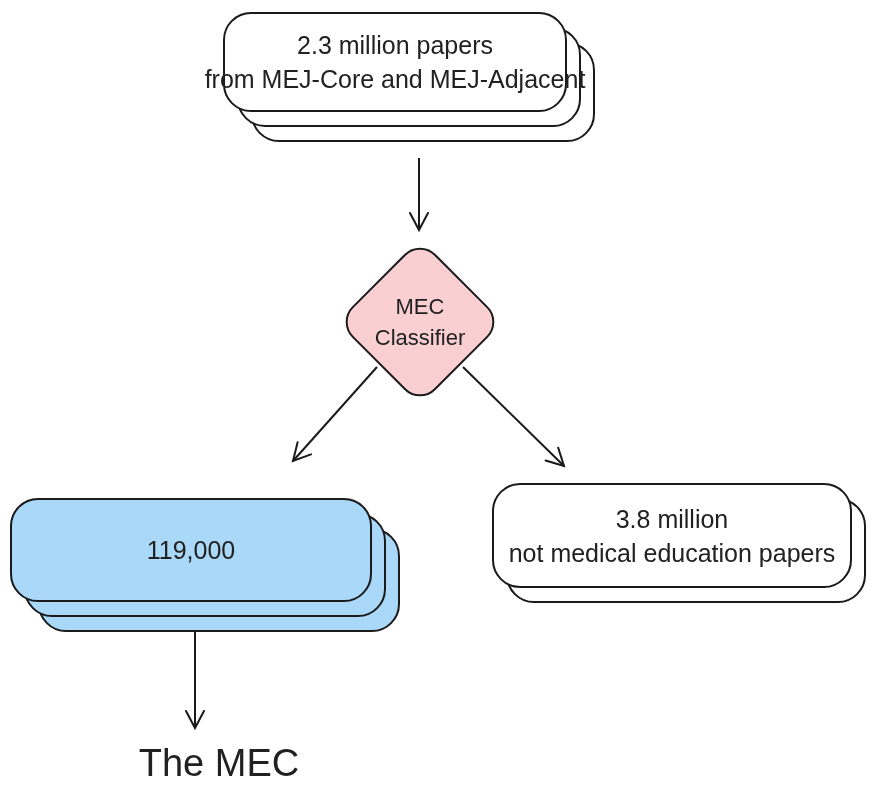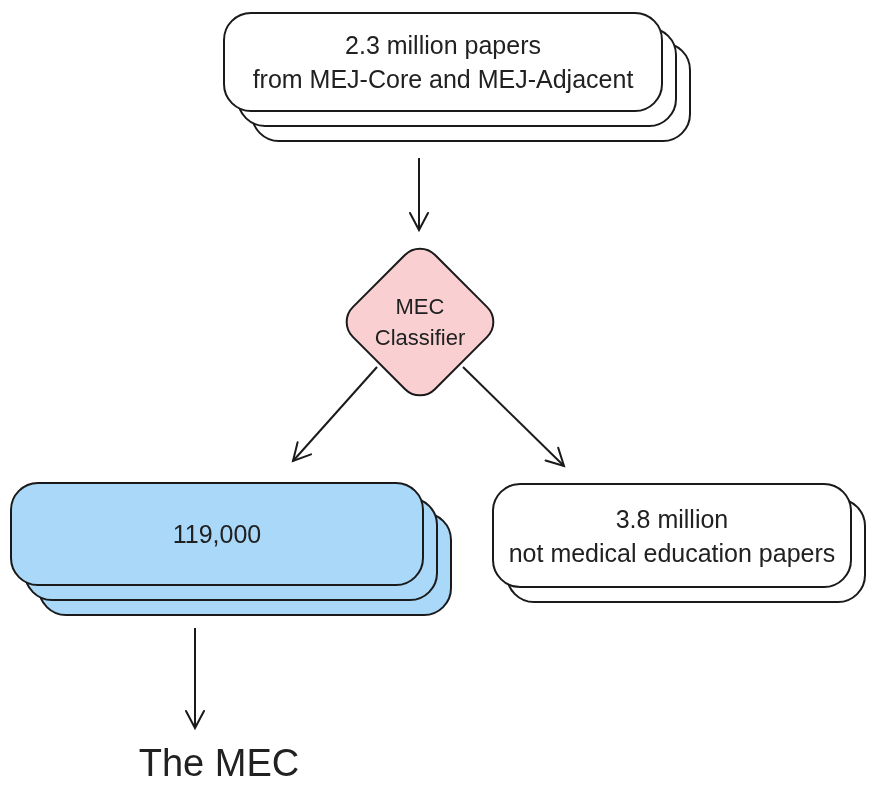--- a/index.html
+++ b/index.html
@@ -30,22 +30,22 @@
   .main{left:0;top:0;display:flex;align-items:center;justify-content:center;}
   .card-text{
     text-align:center;
     font-size:25px;
     line-height:34px;
     font-weight:500;
     color:var(--text);
     white-space:nowrap;
   }
 
-  .stack-source{left:223px;top:12px;width:440px;height:100px;}
-  .stack-accepted{left:10px;top:482px;width:414px;height:104px;}
+  .stack-source{left:223px;top:12px;width:344px;height:100px;}
+  .stack-accepted{left:10px;top:498px;width:362px;height:104px;}
   .stack-accepted .card{background:var(--blue);}
   .stack-rejected{left:492px;top:483px;width:360px;height:105px;}
 
   
   .diamond{
     position:absolute;
     left:361px;top:263px;
     width:118px;height:118px;
     transform:rotate(45deg);
     border:2.5px solid var(--stroke);

